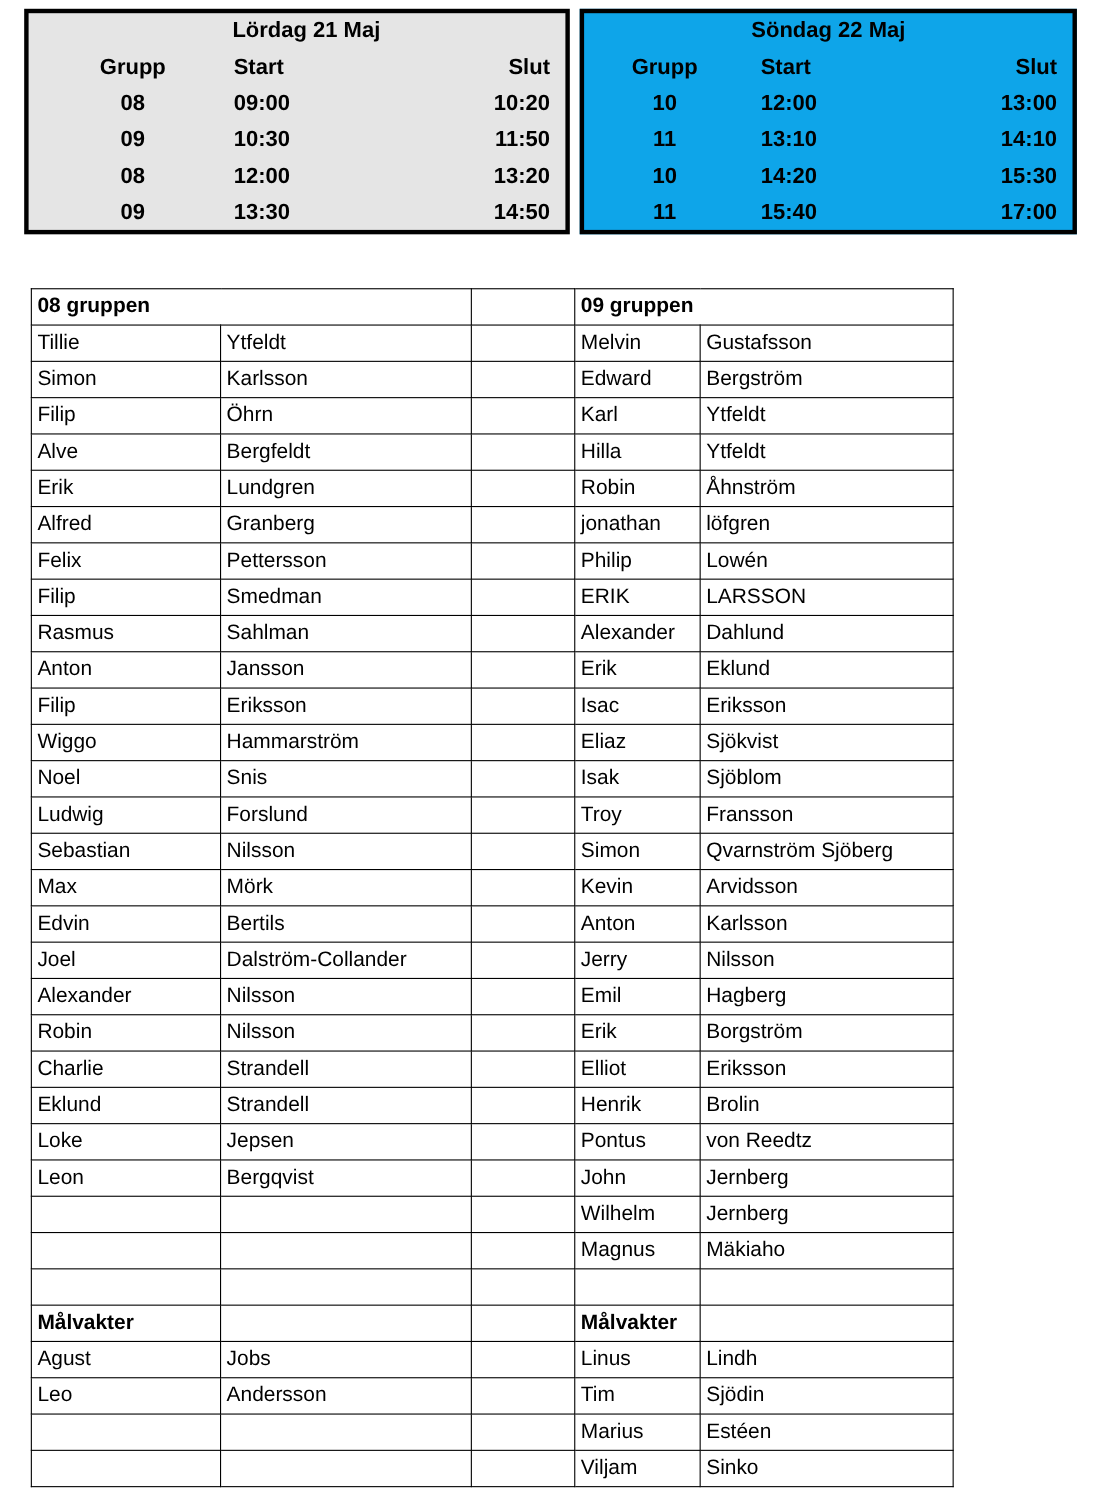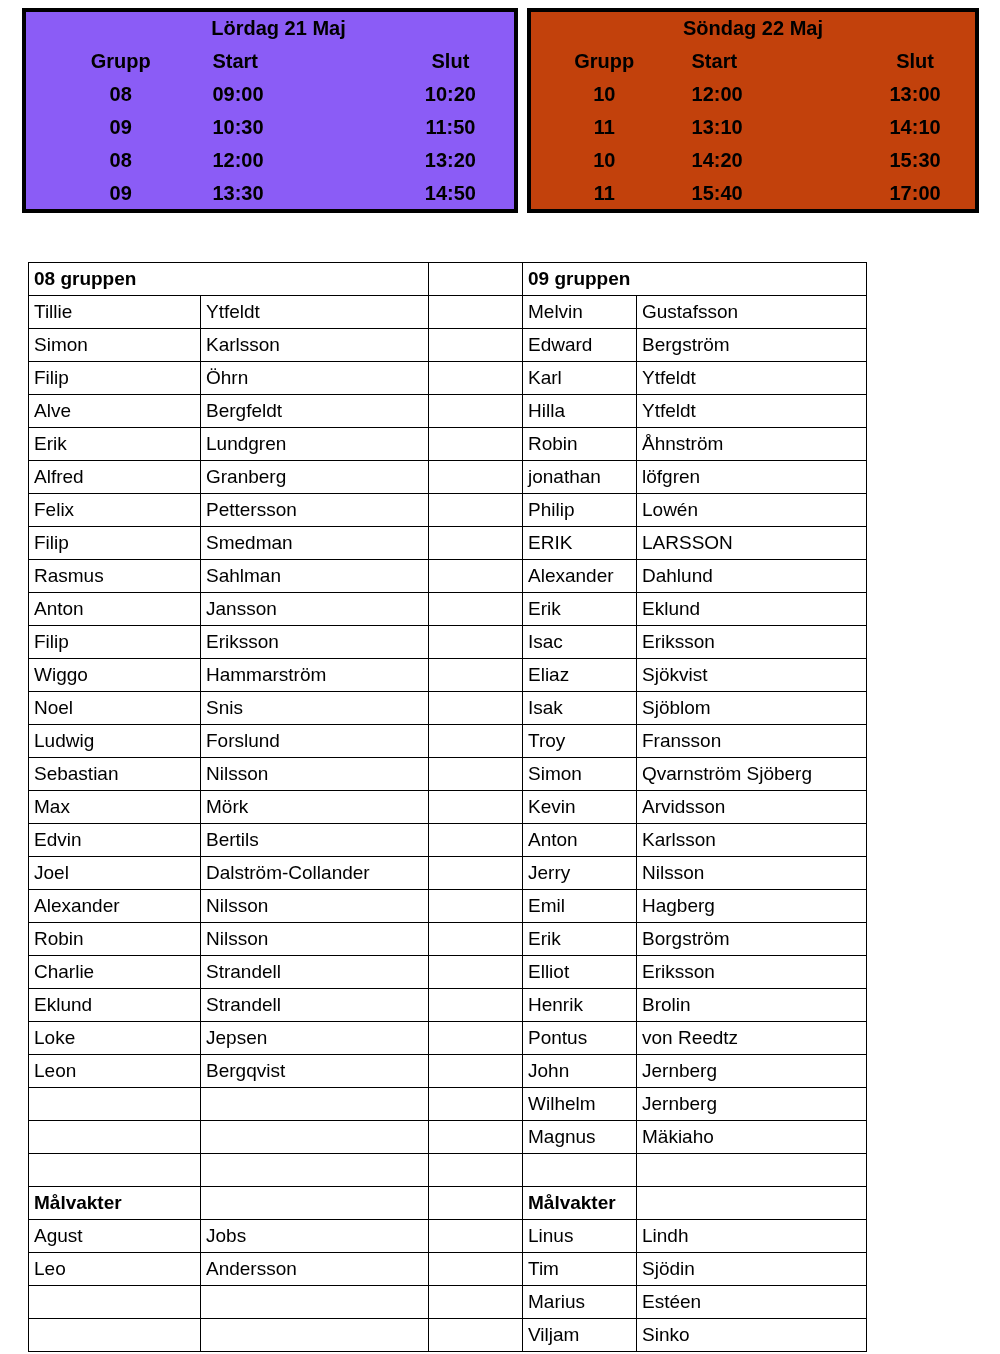--- a/index.html
+++ b/index.html
@@ -11,21 +11,21 @@
   
   #schedules{position:absolute;left:0;top:0;width:1000px;height:225px;}
   .sched-box{position:absolute;top:8px;border:4px solid #000;box-sizing:border-box;}
   #sched-lordag{left:22px;width:496px;height:205px;background:#F2F2F2;}
   #sched-sondag{left:527px;width:452px;height:205px;background:#D0D0D0;}
   .sched-box table{width:100%;height:100%;border-collapse:collapse;table-layout:fixed;}
   .sched-box td{font-size:20px;font-weight:bold;padding:0 14px;height:32px;line-height:32px;vertical-align:middle;}
   .sched-title{text-align:center;font-size:22px;}
   .c-grp{text-align:center;}
   .c-start{text-align:left;}
-  .c-slut{text-align:center;}
+  .c-slut{text-align:right;}
   #sched-lordag col.g{width:33%;} #sched-lordag col.s{width:40%;} #sched-lordag col.e{width:27%;}
   #sched-sondag col.g{width:33%;} #sched-sondag col.s{width:40%;} #sched-sondag col.e{width:27%;}
 
   
   #roster{position:absolute;left:28px;top:262px;border-collapse:collapse;table-layout:fixed;width:838px;}
   #roster td{
     border:1.5px solid #000;
     height:32px;
     font-size:19px;
     padding:0 5px;
@@ -36,21 +36,21 @@
   }
   #roster td.hdr{font-weight:bold;margin-top:37px;}
   #roster td.spacer{border-left:1.5px solid #000;border-right:1.5px solid #000;}
   col.c1{width:172px;} col.c2{width:228px;} col.c3{width:94px;} col.c4{width:114px;} col.c5{width:230px;}
 </style>
 </head>
 <body>
 
 <div id="schedules">
 
-  <div class="sched-box" id="sched-lordag" style="background: #8b5cf6; padding-left: 17px;">
+  <div class="sched-box" id="sched-lordag" style="background: #e5e5e5; padding-left: 17px;">
     <table>
       <colgroup>
           <col class="g">
           <col class="s">
           <col class="e">
         </colgroup>
       <tbody>
         <tr>
           <td class="sched-title" colspan="3">Lördag 21 Maj</td>
         </tr>
@@ -76,21 +76,21 @@
         </tr>
         <tr>
           <td class="c-grp">09</td>
           <td class="c-start">13:30</td>
           <td class="c-slut">14:50</td>
         </tr>
       </tbody>
     </table>
   </div>
 
-  <div class="sched-box" id="sched-sondag" style="background: #c2410c;">
+  <div class="sched-box" id="sched-sondag" style="background: #0ea5e9;">
     <table>
       <colgroup>
           <col class="g">
           <col class="s">
           <col class="e">
         </colgroup>
       <tbody>
         <tr>
           <td class="sched-title" colspan="3">Söndag 22 Maj</td>
         </tr>

